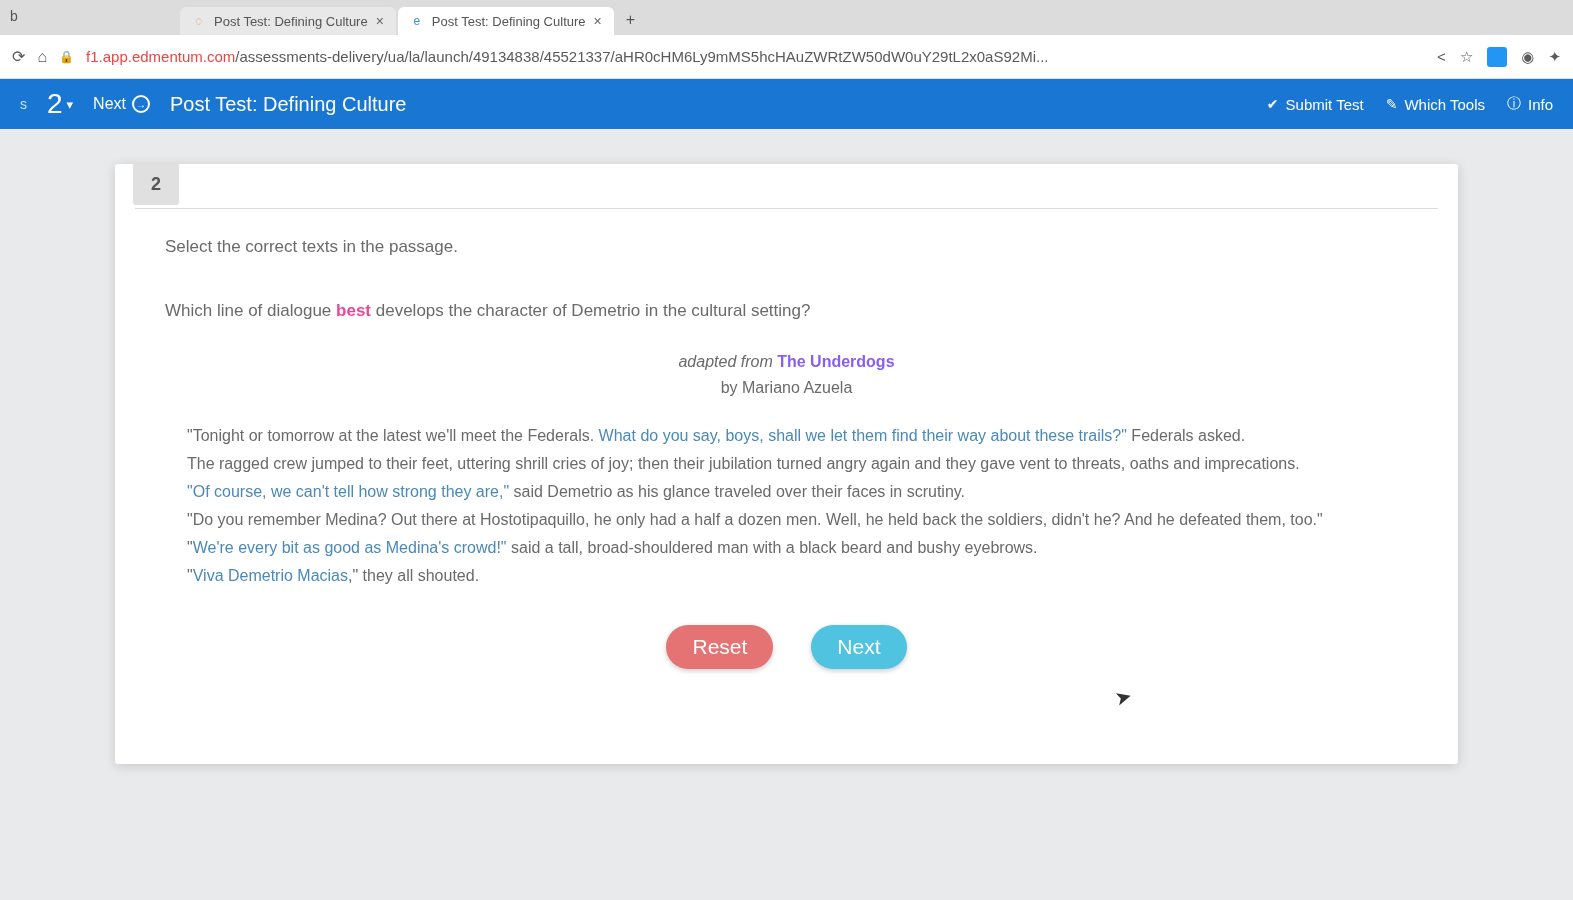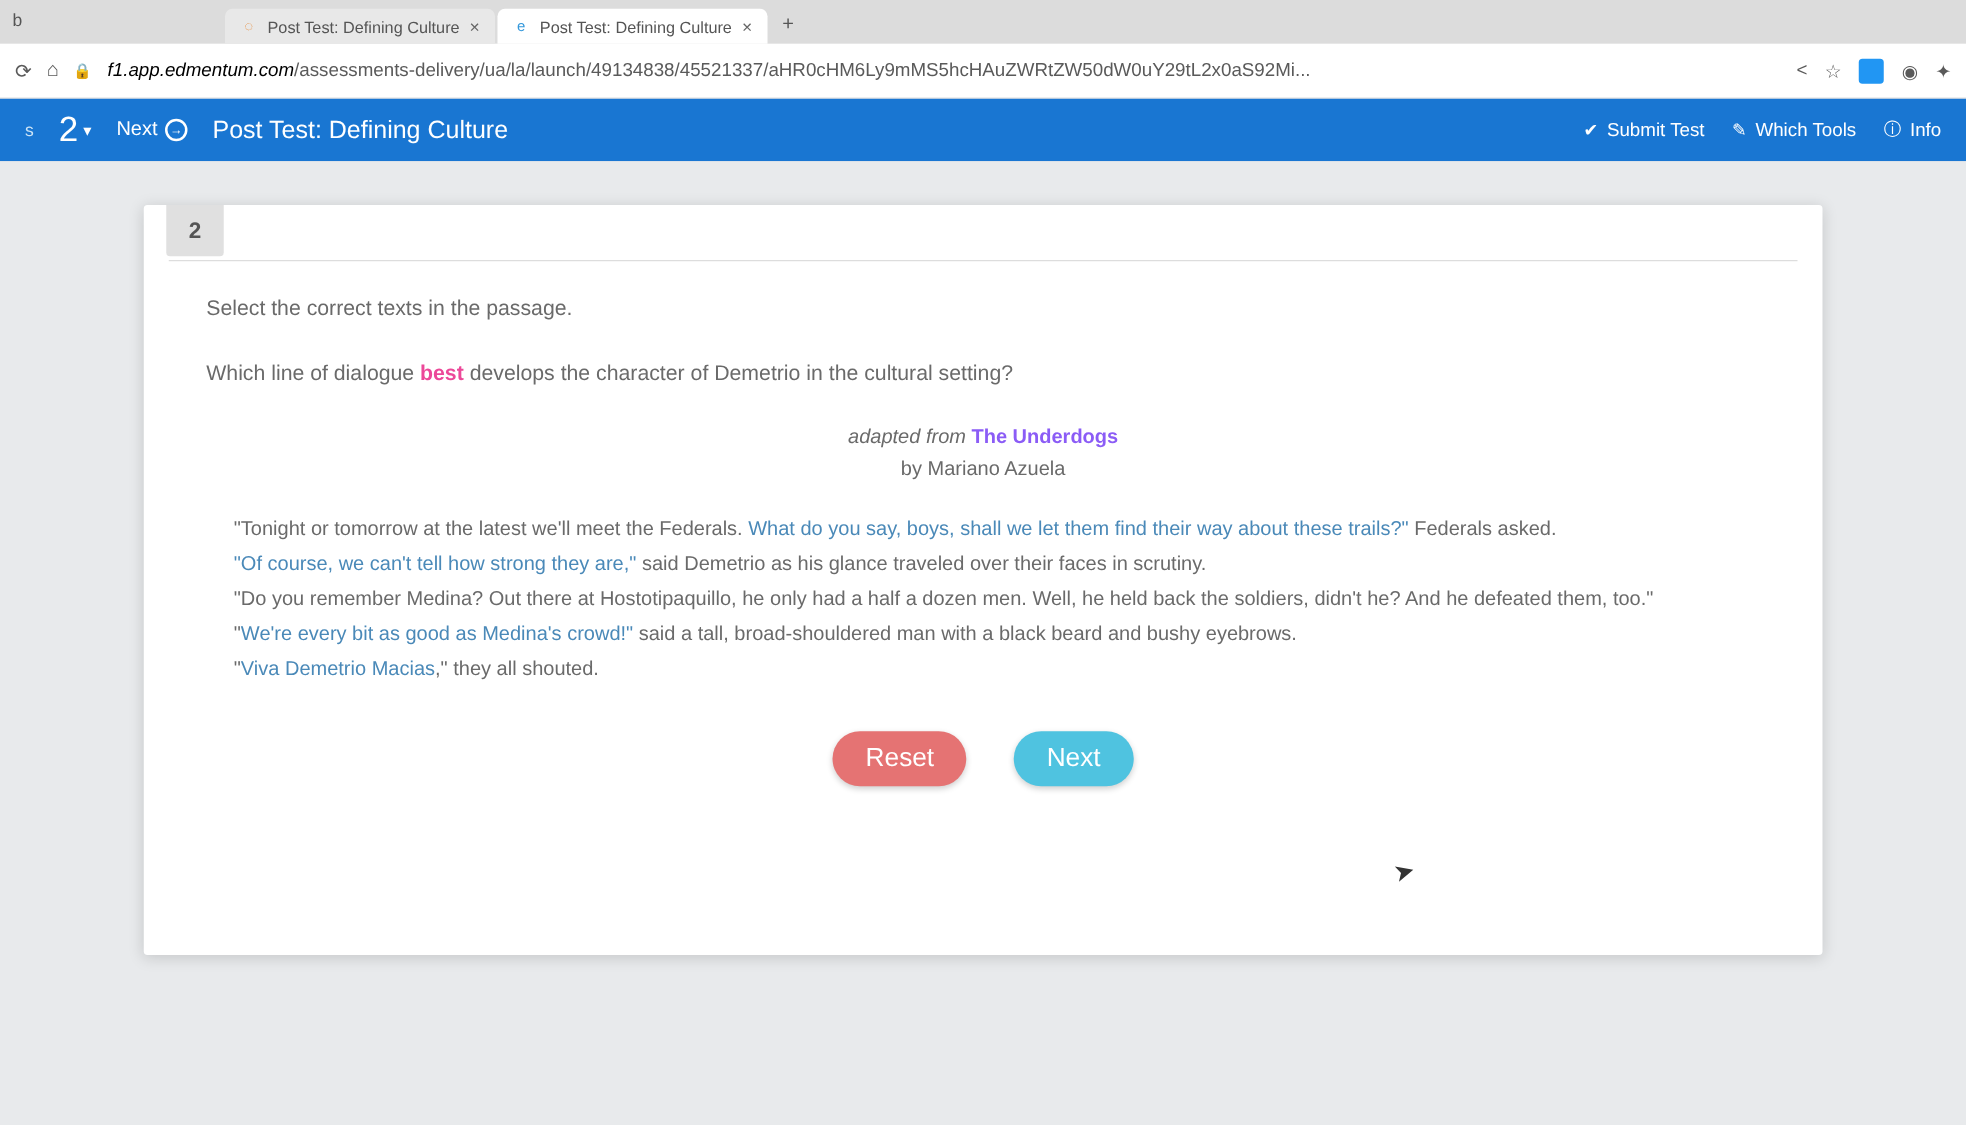--- a/index.html
+++ b/index.html
@@ -10,41 +10,41 @@
     .tab.active-tab { background: #fff; }
     .tab-prefix { position: absolute; left: -180px; color: #555; font-size: 14px; top: 8px; }
     .tab-close { color: #666; font-size: 14px; margin-left: auto; cursor: pointer; }
     .tab-icon { width: 14px; height: 14px; border-radius: 50%; display: inline-flex; align-items: center; justify-content: center; font-size: 12px; }
     .new-tab { padding: 6px 10px; color: #555; font-size: 16px; cursor: pointer; }
     
     .address-row { background: #fff; height: 44px; display: flex; align-items: center; padding: 0 12px; gap: 12px; border-bottom: 1px solid #ddd; }
     .nav-icon { color: #5a5a5a; font-size: 16px; cursor: pointer; }
     .lock-icon { color: #5a5a5a; font-size: 12px; }
     .url-text { flex: 1; color: #5a5a5a; font-size: 15px; white-space: nowrap; overflow: hidden; }
-    .url-domain { color: #000000; font-style: italic; }
+    .url-domain { color: #ef4444; }
     .right-icons { display: flex; gap: 14px; align-items: center; color: #5a5a5a; font-size: 15px; }
     .icon-box { width: 20px; height: 20px; background: #2196f3; border-radius: 3px; display: inline-block; }
     
     .app-bar { background: #1976d2; height: 50px; display: flex; align-items: center; padding: 0 20px; color: #fff; gap: 20px; }
     .app-bar-left { display: flex; align-items: center; gap: 20px; }
     .page-selector { font-size: 28px; display: flex; align-items: center; gap: 4px; font-weight: 300; }
     .page-selector-caret { font-size: 13px; }
     .next-btn-bar { font-size: 16px; display: flex; align-items: center; gap: 6px; }
     .next-circle { width: 18px; height: 18px; border: 2px solid #fff; border-radius: 50%; display: inline-flex; align-items: center; justify-content: center; font-size: 10px; }
     .app-title { font-size: 20px; font-weight: 300; }
     .app-bar-right { margin-left: auto; display: flex; align-items: center; gap: 22px; font-size: 15px; }
     .app-bar-item { display: flex; align-items: center; gap: 7px; cursor: pointer; }
     .app-bar-icon { font-size: 14px; }
     
     .content-area { padding: 35px 115px; background: #e8eaec; height: calc(100% - 129px); }
     .question-card { background: #fff; border-radius: 3px; box-shadow: 0 2px 12px rgba(0,0,0,0.15); min-height: 600px; padding: 0 0 40px 0; }
     .question-tab { display: inline-block; background: #e0e0e0; padding: 10px 18px; font-size: 18px; color: #555; margin-left: 18px; border-radius: 0 0 3px 3px; font-weight: bold; }
     .question-hr { border: none; border-top: 1px solid #ddd; margin: 3px 20px 0 20px; }
     .question-body { padding: 28px 50px 0 50px; color: #6a6a6a; }
-    .instruction { font-size: 17px; margin-bottom: 32px; }
+    .instruction { font-size: 17px; margin-bottom: 44px; }
     .prompt { font-size: 17px; margin-bottom: 28px; }
     .prompt .bold { font-weight: bold; color: #ec4899; }
     .source-header { text-align: center; font-size: 16px; color: #6a6a6a; line-height: 1.6; margin-bottom: 22px; }
     .source-header .italic { font-style: italic; }
     .source-header .title-bold { font-weight: bold; color: #8b5cf6; }
     .passage { font-size: 16px; line-height: 1.75; color: #6a6a6a; }
     .passage p { margin: 0; }
     .indent { text-indent: 22px; }
     .selectable { color: #4a89b8; cursor: pointer; }
     .action-row { display: flex; justify-content: center; gap: 38px; margin-top: 35px; }
@@ -128,20 +128,21 @@
       </div>
       <div class="source-header">
         <span class="italic">adapted from</span>
         <span class="title-bold">The Underdogs</span><br>
         <span>by Mariano Azuela</span>
       </div>
       <div class="passage">
         <p class="indent">
           <span>"Tonight or tomorrow at the latest we'll meet the Federals. </span><span class="selectable">What do you say, boys, shall we let them find their way about these trails?"</span><span> Federals asked.</span>
         </p>
+        <p class="indent">The ragged crew jumped to their feet, uttering shrill cries of joy; then their jubilation turned angry again and they gave vent to threats, oaths and imprecations.</p>
         <p class="indent">
           <span class="selectable">"Of course, we can't tell how strong they are,"</span><span> said Demetrio as his glance traveled over their faces in scrutiny.</span>
         </p>
         <p class="indent">"Do you remember Medina? Out there at Hostotipaquillo, he only had a half a dozen men. Well, he held back the soldiers, didn't he? And he defeated them, too."</p>
         <p class="indent">
           <span>"</span><span class="selectable">We're every bit as good as Medina's crowd!"</span><span> said a tall, broad-shouldered man with a black beard and bushy eyebrows.</span>
         </p>
         <p class="indent">
           <span>"</span><span class="selectable">Viva Demetrio Macias</span><span>," they all shouted.</span>
         </p>

